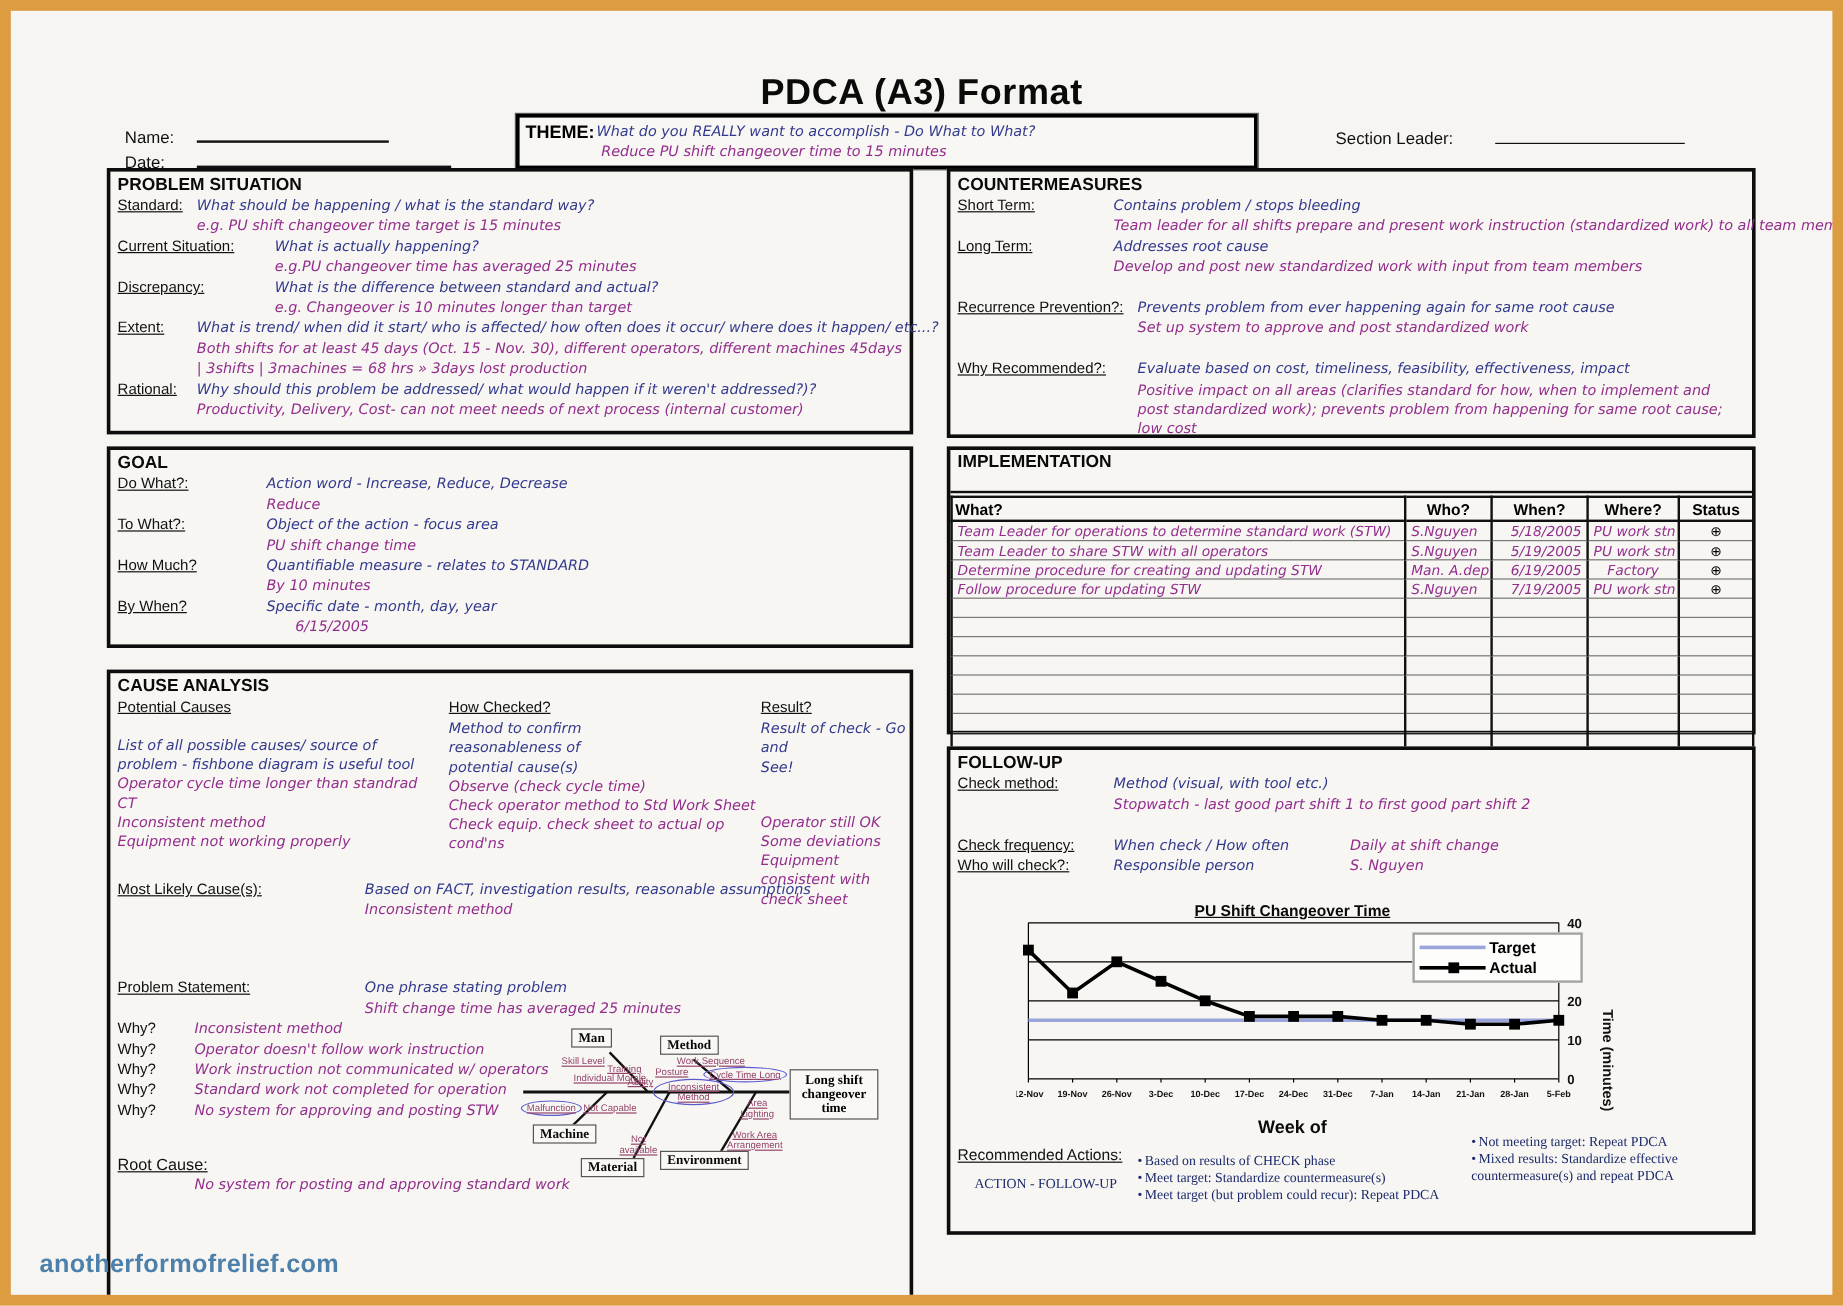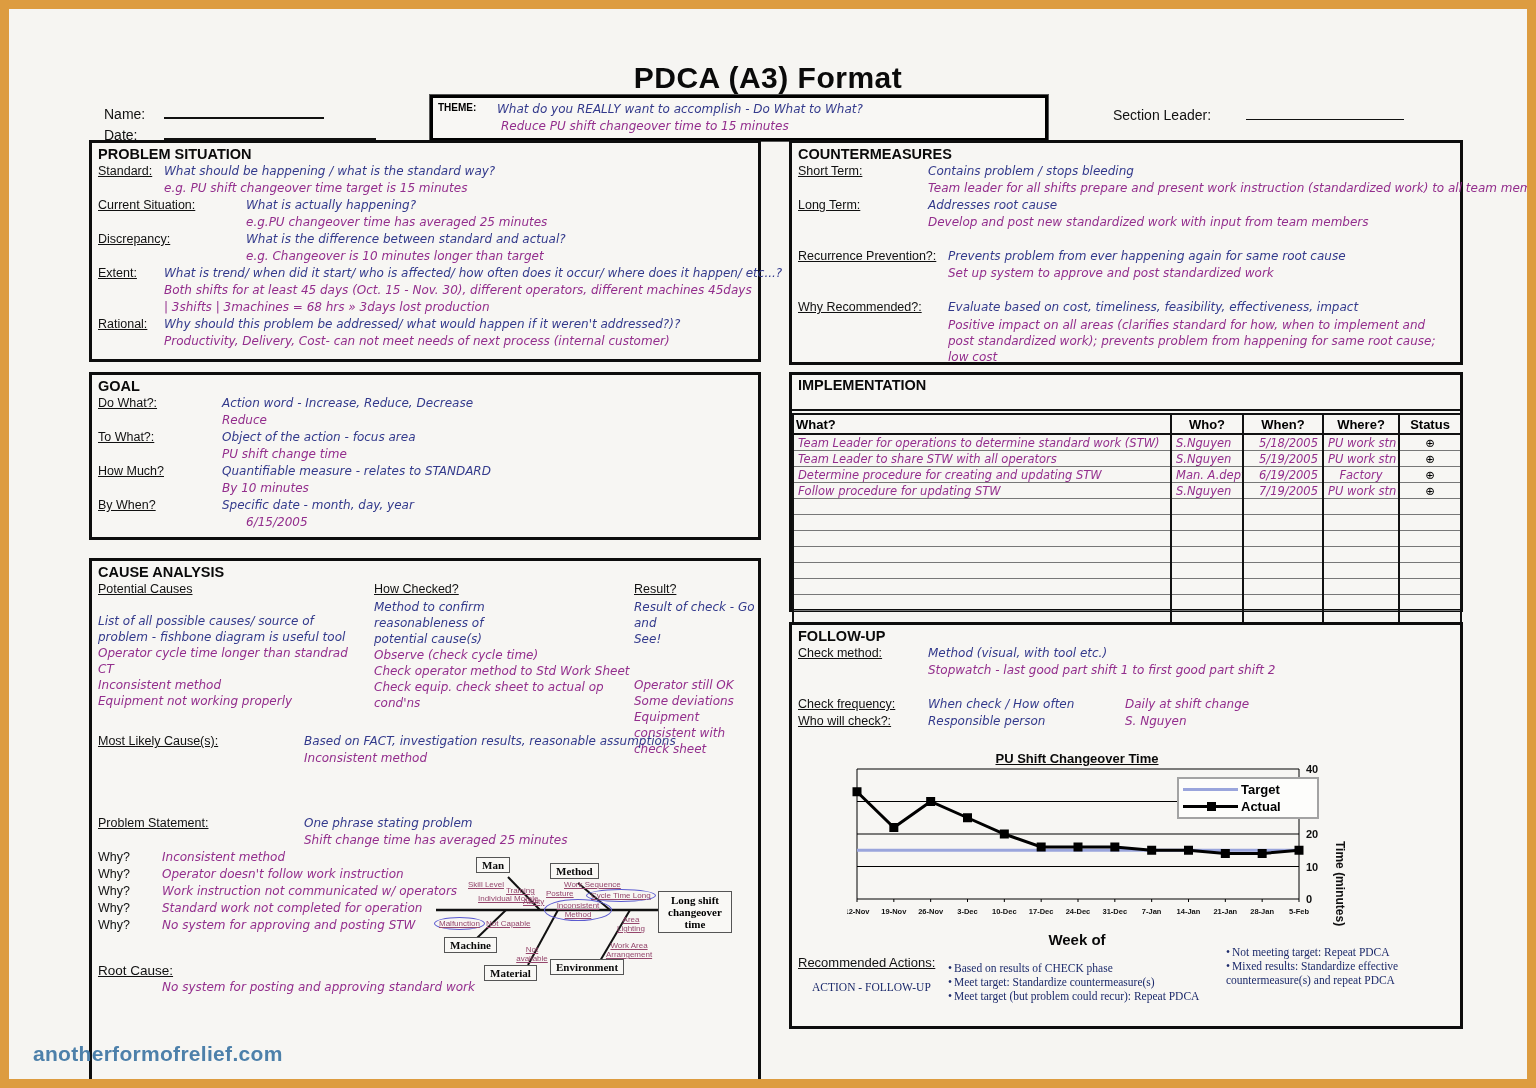--- a/index.html
+++ b/index.html
@@ -10,33 +10,33 @@
   .abs{position:absolute;}
   h1#title{position:absolute;left:0;right:0;top:52px;margin:0;text-align:center;
     font-size:30px;font-weight:bold;color:#0a0a0a;letter-spacing:.5px;}
 
   
   .formlbl{font-size:14px;color:#111;}
   .uline{border-bottom:2px solid #111;display:inline-block;height:14px;}
 
   #theme-box{position:absolute;left:421px;top:86px;width:612px;height:40px;border:3px solid #000;
     box-shadow:0 0 0 1px #555;background:#f8f7f4;}
-  #theme-box .tl{position:absolute;left:5px;top:4px;font-weight:bold;font-size:10px;}
+  #theme-box .tl{position:absolute;left:5px;top:4px;font-weight:bold;font-size:15px;}
   .hw{font-family:"DejaVu Sans",sans-serif;font-style:italic;}
   .q{color:#333a8c;}  
   .a{color:#932e8d;}  
 
   
   .box{position:absolute;border:3px solid #0d0d0d;background:#f7f6f3;box-sizing:border-box;padding:3px 6px;}
   .box h2{margin:0 0 1px 0;font-size:14.5px;font-weight:bold;color:#0a0a0a;}
   .line{position:relative;height:17px;font-size:12px;white-space:nowrap;}
   .lbl{position:absolute;left:0;top:1px;color:#111;text-decoration:underline;font-size:12.5px;}
   .lbl.nound{text-decoration:none;}
   .t{position:absolute;top:1px;font-size:12px;}
-  .i66{left:66px;}  .i131{left:131px;margin-left:17px;} .i124{left:124px;} .i148{left:148px;}
+  .i66{left:66px;}  .i131{left:131px;} .i124{left:124px;} .i148{left:148px;}
   .i130{left:130px;} .i150{left:150px;} .i206{left:206px;} .i64{left:64px;} .i327{left:327px;} .gap14{height:14px;} .gap17{height:17px;} .gap30{height:30px;}
   .wrap{white-space:normal;line-height:16px;height:auto;}
 
   
   #ca-cols{position:relative;height:152px;}
   .cacol{position:absolute;top:0;font-size:12px;}
   .cacol .hd{text-decoration:underline;font-size:12.5px;color:#111;margin-bottom:2px;}
   .cacol div{line-height:16px;}
 
   

